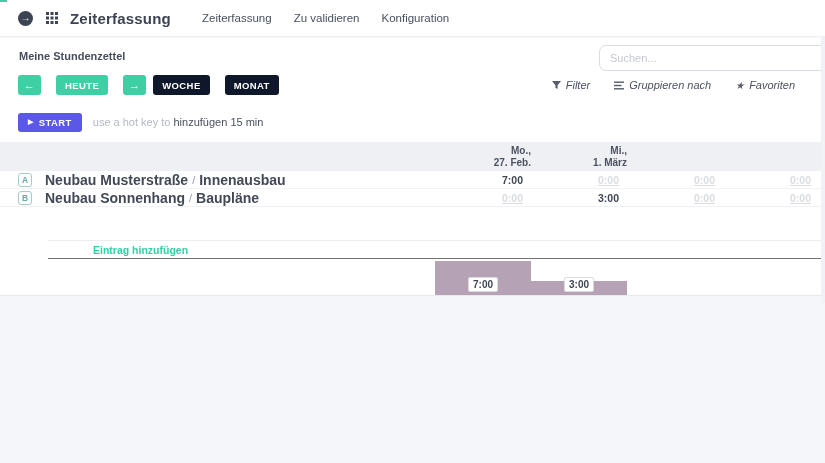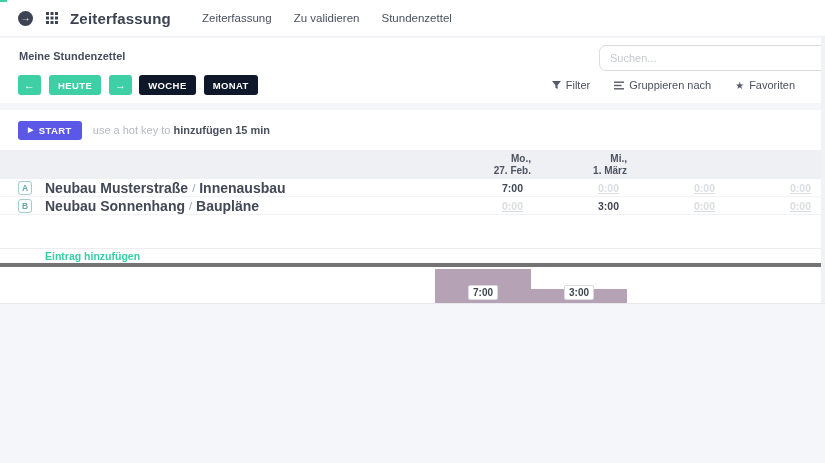--- a/index.html
+++ b/index.html
@@ -40,57 +40,57 @@
   }
   .search-input::placeholder { color:#c6c9d1; }
   .btn-row { position:absolute; top:37px; left:18px; display:flex; align-items:center; }
   .btn {
     height:20px; border:none; border-radius:3px; color:#fff;
     font-family:"Liberation Sans",sans-serif; font-size:9.5px; font-weight:700; letter-spacing:0.4px;
     display:flex; align-items:center; justify-content:center; padding:0 9px; cursor:pointer;
   }
   .btn-teal { background:#3ecfa4; }
   .btn-gray { background:#0f172a; }
-  .btn + .btn { margin-left:8px; }
+  .btn + .btn { margin-left:15px; }
   .btn-arrow { width:23px; padding:0; font-size:11px; font-weight:700; }
   .gap-before { margin-left:7px !important; }
   .filter-row { position:absolute; top:41px; right:30px; display:flex; align-items:center; }
-  .filter-item { display:flex; align-items:center; font-size:11px; color:#4b5160; margin-left:24px; cursor:pointer; white-space:nowrap; }
+  .filter-item { display:flex; align-items:center; font-size:11px; color:#4b5160; margin-left:24px; cursor:pointer; white-space:nowrap;font-style:italic; }
   .filter-item .fi { margin-right:5px; display:flex; align-items:center; color:#555b69; }
 
   
-  .content-card { position:absolute; top:110px; left:0; right:0; height:194px; background:#ffffff; }
+  .content-card { position:absolute; top:102px; left:0; right:0; height:194px; background:#ffffff; }
   .start-row { height:40px; display:flex; align-items:center; padding-left:18px; }
   .start-btn {
     height:19px; background:#5b58e8; border:none; border-radius:3px; color:#fff;
     font-family:"Liberation Sans",sans-serif; font-size:9.5px; font-weight:700; letter-spacing:0.4px;
     display:flex; align-items:center; padding:0 10px; cursor:pointer;
   }
   .start-btn .play { font-size:7px; margin-right:5px; }
   .hotkey { margin-left:11px; font-size:11px; color:#b4b8c2; }
-  .hotkey b { color:#4a505e; font-weight:700;text-align:center; }
+  .hotkey b { color:#4a505e; font-weight:400;text-align:center; }
 
   .grid { width:100%; }
   .grow { display:grid; grid-template-columns:1fr 96px 96px 96px 96px; padding-right:6px; }
   .ghead { background:#eef0f4; height:29px; }
   .ghead .hcell { display:flex; flex-direction:column; align-items:flex-end; justify-content:center;
     font-size:10px; font-weight:700; color:#4d5260; line-height:12px; }
   .grow-line { height:18px; border-bottom:1px solid #f1f2f5; align-items:center; }
   .desc-cell { display:flex; align-items:center; padding-left:18px; overflow:hidden; white-space:nowrap; }
   .badge {
     width:14px; height:14px; border:1px solid #a5cbcd; border-radius:3px; background:#fcfefe;
     color:#69a8ab; font-size:8.5px; font-weight:700; display:flex; align-items:center; justify-content:center;
     margin-right:13px; flex:none;
   }
   .pname { font-size:14px; font-weight:700; color:#424856; }
   .psep { font-size:11px; color:#9aa0ab; margin:0 4px; font-weight:400; }
   .cell-value { text-align:right; padding-right:8px; font-size:10.5px; font-weight:700; color:#3f4552; line-height:18px; }
   .cell-value.faint { color:#dadce0;text-decoration:underline; }
   .grid-spacer { height:33px; }
-  .add-row { height:19px; border-top:1px solid #eaecef; border-bottom:4px solid #737373; display:flex; align-items:center; }
+  .add-row { height:19px; border-top:1px solid #eaecef; border-bottom:1px solid #737373; display:flex; align-items:center;margin-left:48px; }
   .add-link { margin-left:45px; font-size:10.5px; font-weight:700; color:#35cfa5; cursor:pointer; }
   .total-row { height:37px; border-bottom:1px solid #e7e9ed; }
   .bar-cell { position:relative; display:flex; align-items:flex-end; }
   .bar { width:100%; }
   .bar-label {
     position:absolute; bottom:3px; left:50%; transform:translateX(-50%);
     background:#ffffff; border:1px solid #d9dbe0; border-radius:2px;
     padding:0px 4px; font-size:10px; font-weight:700; color:#3f4552; line-height:13px;
   }
   .vscroll { position:absolute; top:37px; right:0; width:4px; height:266px; background:#f1f2f5; }
@@ -117,21 +117,21 @@
           <rect x="0" y="9" width="3" height="3"></rect>
             <rect x="4.5" y="9" width="3" height="3"></rect>
             <rect x="9" y="9" width="3" height="3"></rect>
         </g>
       </svg>
     </span>
     <span class="brand">Zeiterfassung</span>
     <div class="nav-links">
       <span class="nav-link">Zeiterfassung</span>
       <span class="nav-link">Zu validieren</span>
-      <span class="nav-link">Stundenzettel</span>
+      <span class="nav-link">Konfiguration</span>
     </div>
   </div>
 
   <div class="control-panel">
     <div class="page-title">Meine Stundenzettel</div>
     <input class="search-input" type="text" placeholder="Suchen..." style="">
     <div class="btn-row">
       <button class="btn btn-teal btn-arrow">
         <span>←</span>
       </button>

